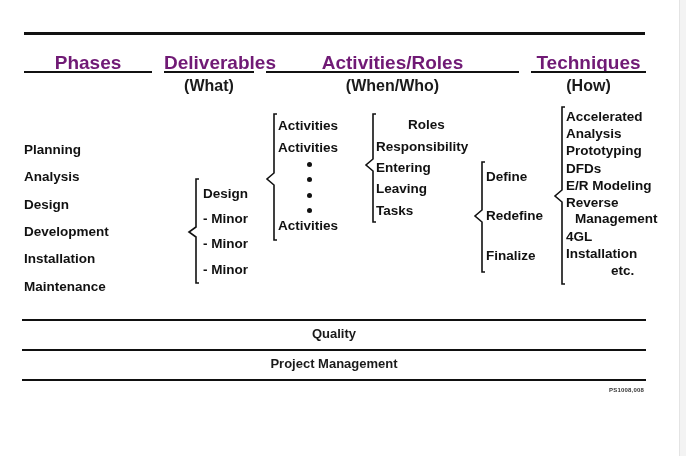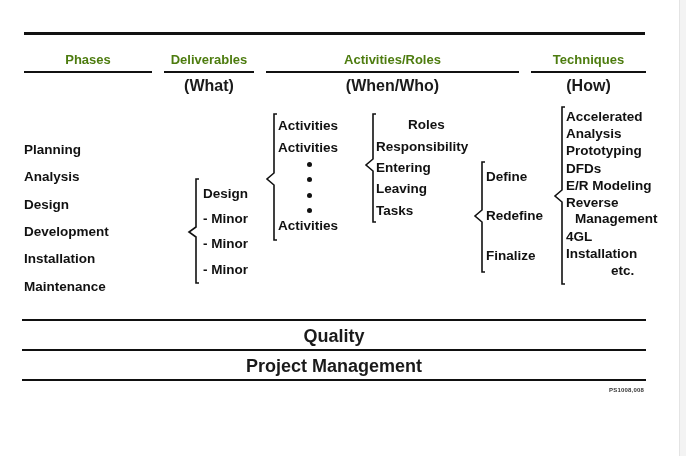--- a/index.html
+++ b/index.html
@@ -1,26 +1,26 @@
 <!DOCTYPE html>
 <html><head>
 <meta charset="utf-8">
 <style>
   html, body { margin: 0; padding: 0; }
   body {
     width: 686px; height: 456px; background: #ffffff; position: relative; overflow: hidden;
     font-family: "Liberation Sans", "DejaVu Sans", sans-serif; color: #111;
   }
   .rule { position: absolute; background: #111; }
-  .hdr { position: absolute; font-size: 13px; font-weight: bold; text-align: center; color: #4d7c0f; }
+  .hdr { position: absolute; font-size: 19px; font-weight: bold; text-align: center; color: #701a75; }
   .sub { position: absolute; font-size: 16px; font-weight: bold; text-align: center; color: #1a1a1a; }
   .item { position: absolute; font-size: 13.5px; font-weight: bold; white-space: nowrap; color: #111; line-height: 1; }
   .bracket { position: absolute; }
   .dot { position: absolute; width: 5px; height: 5px; border-radius: 50%; background: #111; }
-  .band { position: absolute; left: 22px; width: 624px; text-align: center; font-size: 18px; font-weight: bold; color: #1a1a1a; }
+  .band { position: absolute; left: 22px; width: 624px; text-align: center; font-size: 13px; font-weight: bold; color: #1a1a1a; }
   .code { position: absolute; font-size: 6px; font-weight: bold; color: #333; letter-spacing: 0.2px; }
   .edge { position: absolute; right: 0; top: 0; width: 6px; height: 456px; background: #f3f3f3; border-left: 1px solid #e4e4e4; }
 </style>
 </head>
 <body>
 
 <div class="rule" style="left:24px; top:32px; width:621px; height:3px;"></div>
 
 <div class="hdr" style="left:24px; top:52px; width:128px;">Phases</div>
 <div class="rule" style="left:24px; top:71px; width:128px; height:2px;"></div>

